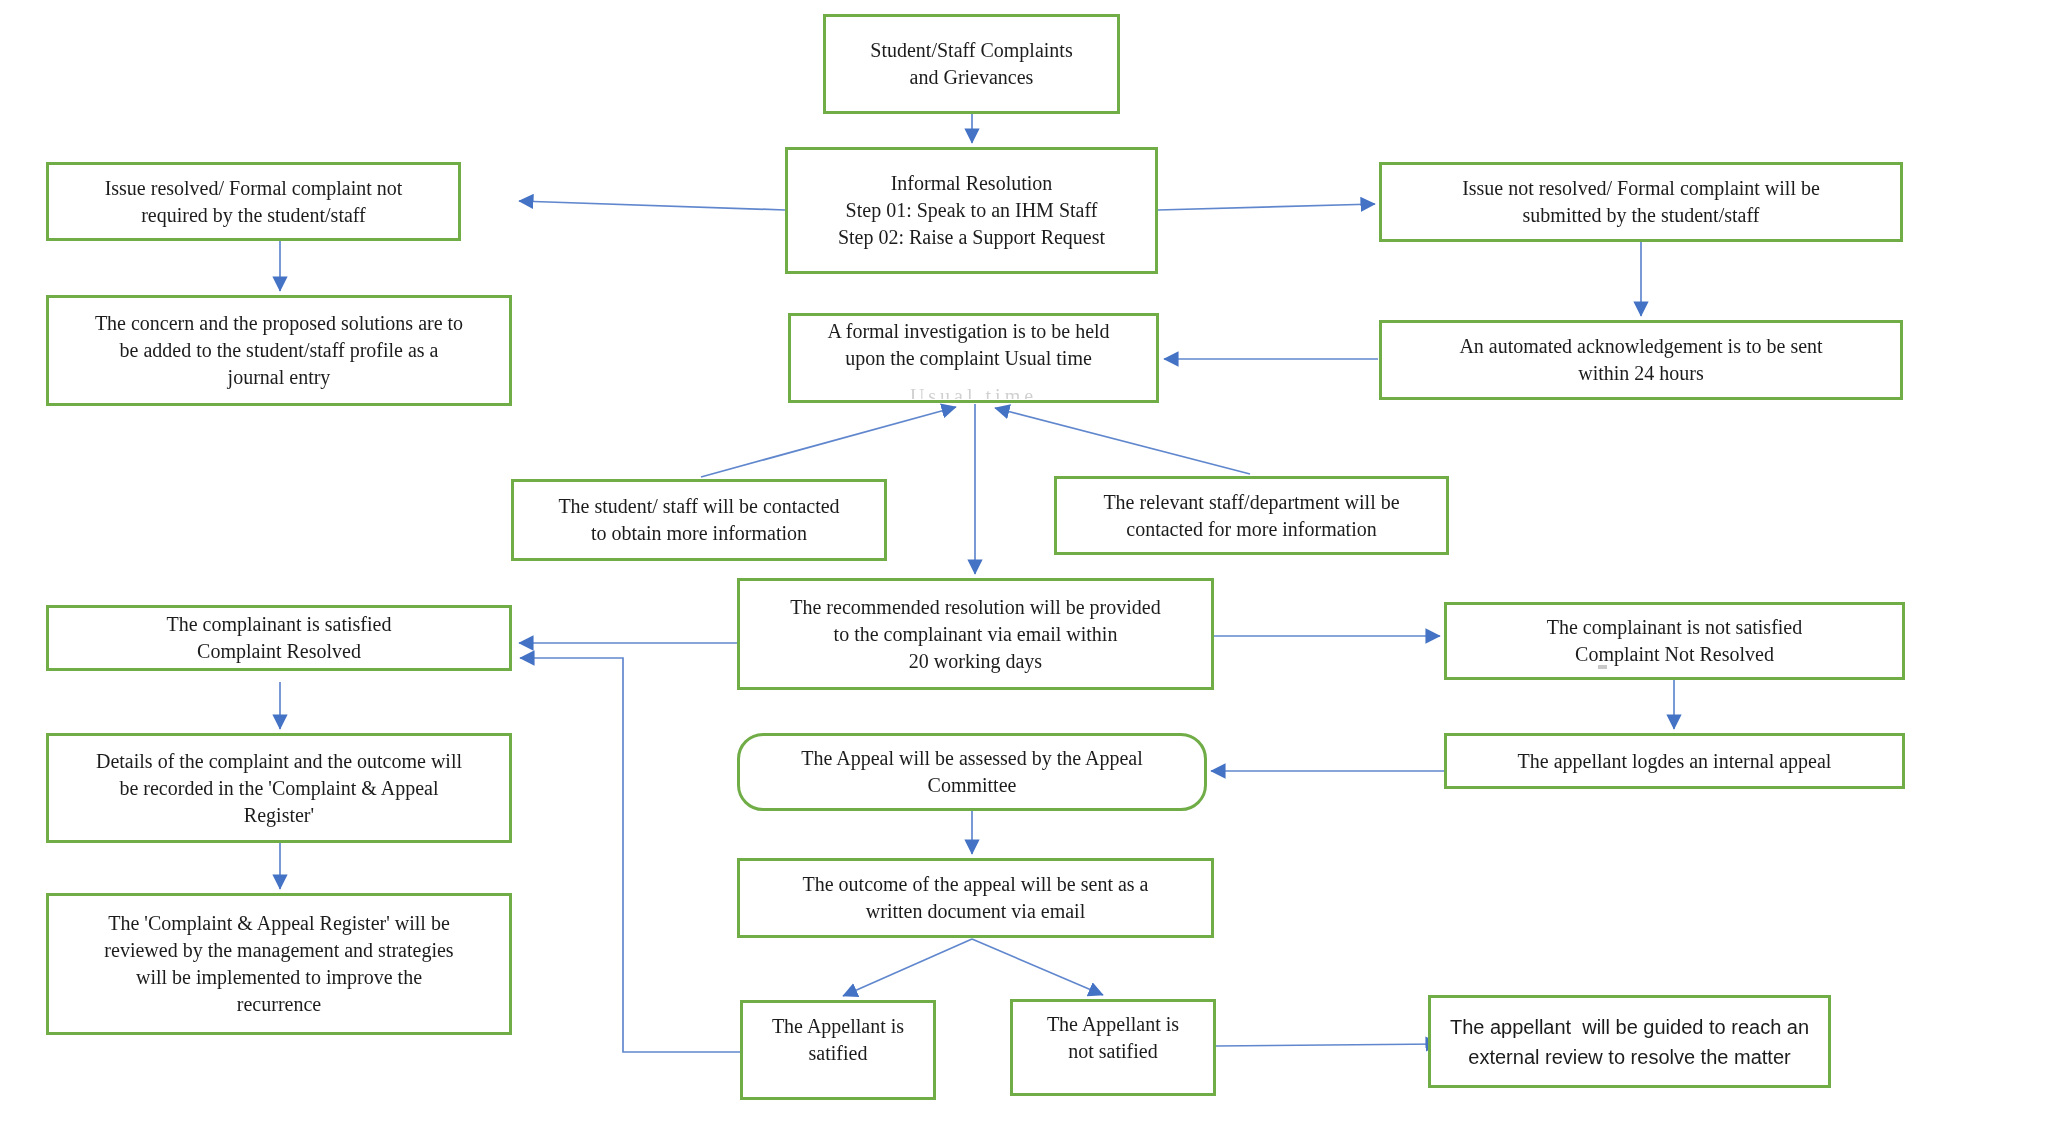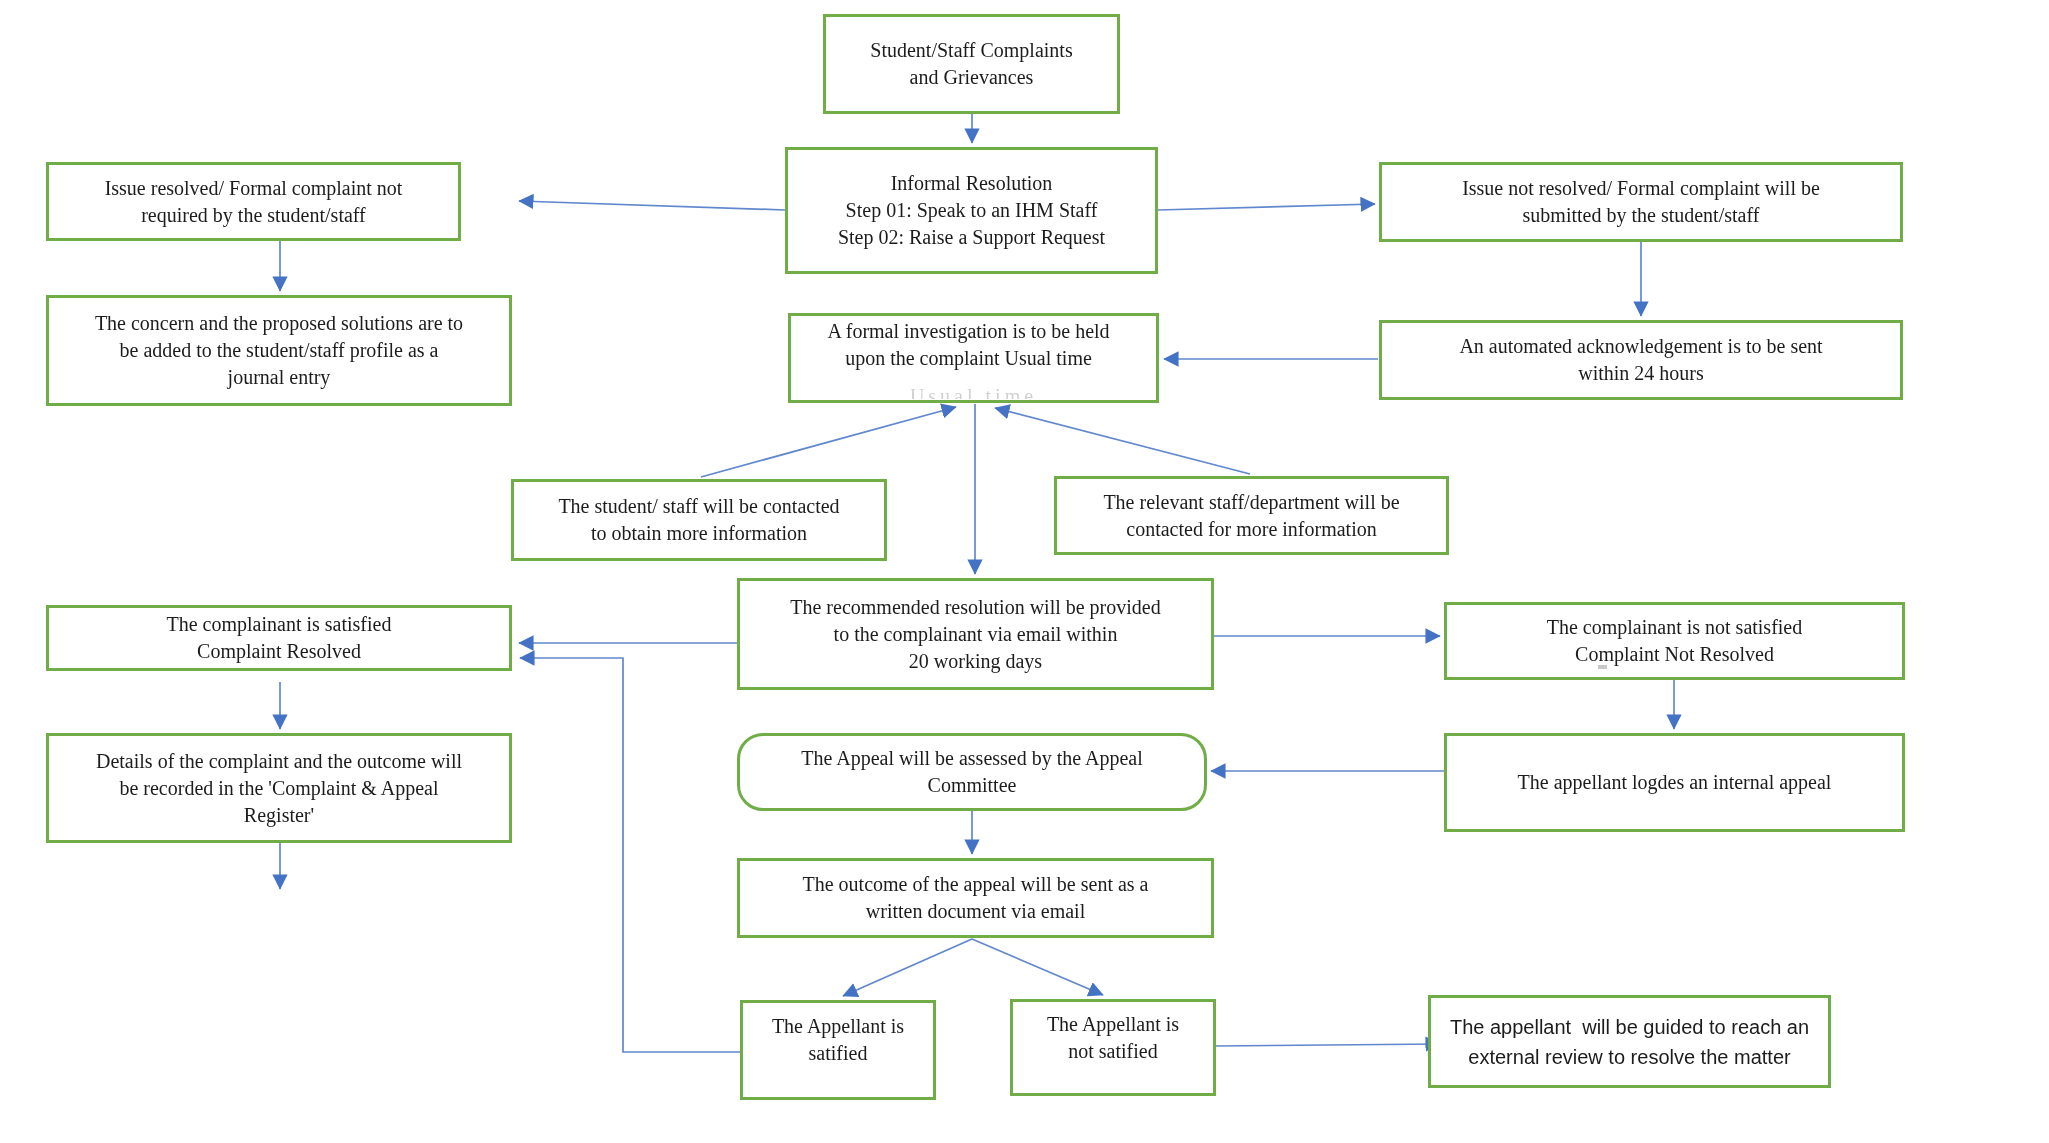--- a/index.html
+++ b/index.html
@@ -114,28 +114,32 @@
   <div class="node" style="left:46px;top:605px;width:466px;height:66px;">The complainant is satisfied
 Complaint Resolved</div>
 
   <div class="node" style="left:1444px;top:602px;width:461px;height:78px;">The complainant is not satisfied
 Complaint Not Resolved</div>
 
   <div class="node" style="left:46px;top:733px;width:466px;height:110px;">Details of the complaint and the outcome will
 be recorded in the 'Complaint &amp; Appeal
 Register'</div>
 
+  <div class="node" style="left:46px;top:893px;width:466px;height:142px;">The 'Complaint &amp; Appeal Register' will be
+reviewed by the management and strategies
+will be implemented to improve the
+recurrence</div>
 
   <div class="node" style="left:737px;top:733px;width:470px;height:78px;border-radius:26px;">The Appeal will be assessed by the Appeal
 Committee</div>
 
   <div class="node" style="left:737px;top:858px;width:477px;height:80px;">The outcome of the appeal will be sent as a
 written document via email</div>
 
-  <div class="node" style="left:1444px;top:733px;width:461px;height:99px;">The appellant logdes an internal appeal</div>
+  <div class="node" style="left:1444px;top:733px;width:461px;height:56px;">The appellant logdes an internal appeal</div>
 
   <div class="node pad-b" style="left:740px;top:1000px;width:196px;height:100px;">The Appellant is
 satified</div>
 
   <div class="node pad-b" style="left:1010px;top:999px;width:206px;height:97px;">The Appellant is
 not satified</div>
 
   <div class="node sans" style="left:1428px;top:995px;width:403px;height:93px;">The appellant  will be guided to reach an
 external review to resolve the matter</div>
 

